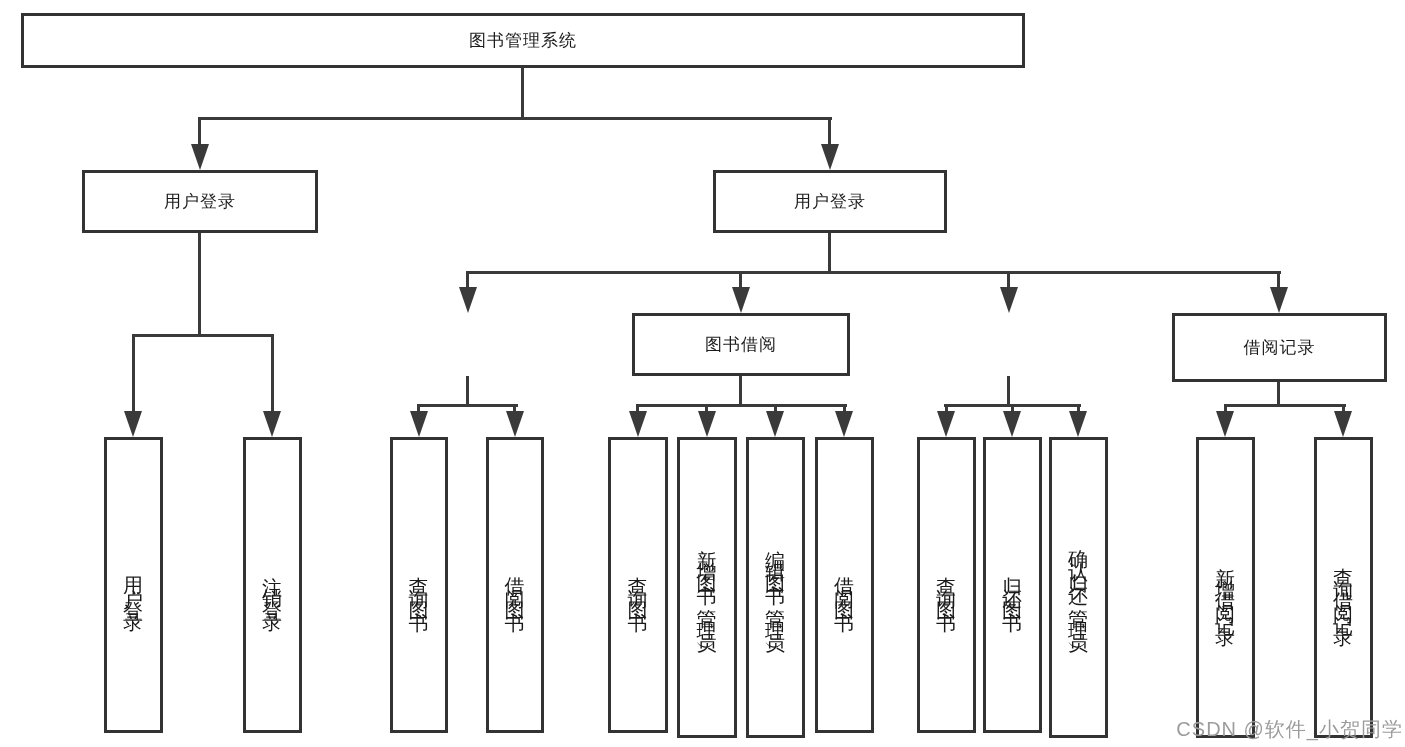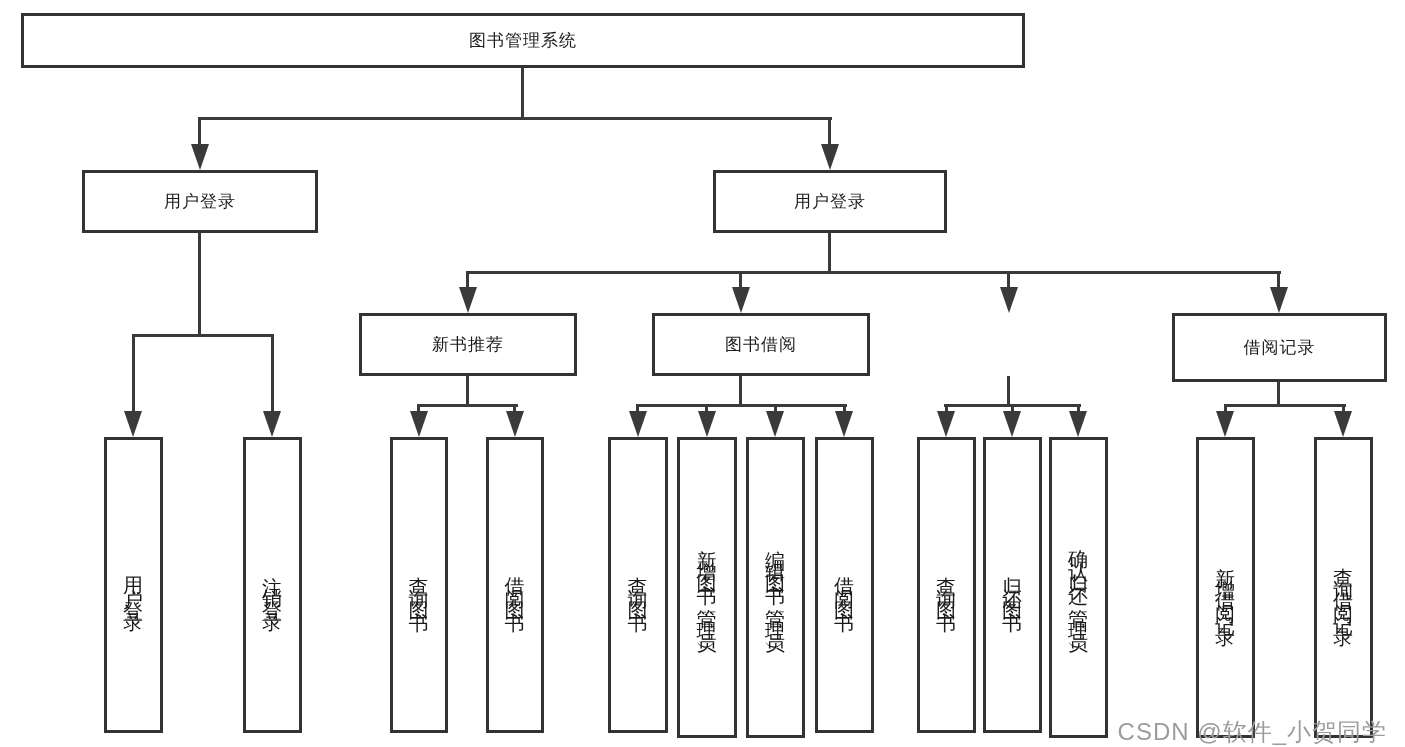--- a/index.html
+++ b/index.html
@@ -23,21 +23,21 @@
        font-size:20px;line-height:1;letter-spacing:12px;white-space:nowrap;}
 
   
   .vl{position:absolute;width:3px;background:var(--line);z-index:1;}
   .hl{position:absolute;height:3px;background:var(--line);z-index:1;}
   
   .ah{position:absolute;width:0;height:0;z-index:1;
       border-left:9px solid transparent;border-right:9px solid transparent;
       border-top:26px solid var(--line);}
 
-  .watermark{position:absolute;top:716px;right:18px;font-size:24px;
+  .watermark{position:absolute;top:716px;right:2px;font-size:20px;
       color:var(--wm);letter-spacing:1px;z-index:3;white-space:nowrap;}
 </style>
 </head>
 <body>
 
 <div class="canvas">
 
   <div class="vl" style="left:521px;top:68px;height:52px"></div>
   <div class="hl" style="left:198px;top:117px;width:634px"></div>
   <div class="vl" style="left:198px;top:117px;height:30px"></div>
@@ -101,24 +101,21 @@
     <span>图书管理系统</span>
   </div>
 
   <div class="box h" style="left:82px;top:170px;width:236px;height:63px">
     <span>用户登录</span>
   </div>
   <div class="box h" style="left:713px;top:170px;width:234px;height:63px">
     <span>用户登录</span>
   </div>
 
-  <div class="box h" style="left:359px;top:313px;width:218px;height:63px">
-    <span>新书推荐</span>
-  </div>
-  <div class="box h" style="left:652px;top:313px;width:218px;height:63px">
+  <div class="box h" style="left:632px;top:313px;width:218px;height:63px">
     <span>图书借阅</span>
   </div>
   <div class="box h" style="left:1172px;top:313px;width:215px;height:69px">
     <span>借阅记录</span>
   </div>
 
   <div class="box v" style="left:104px;top:437px;width:59px;height:296px">
     <span>用户登录</span>
   </div>
   <div class="box v" style="left:243px;top:437px;width:59px;height:296px">

